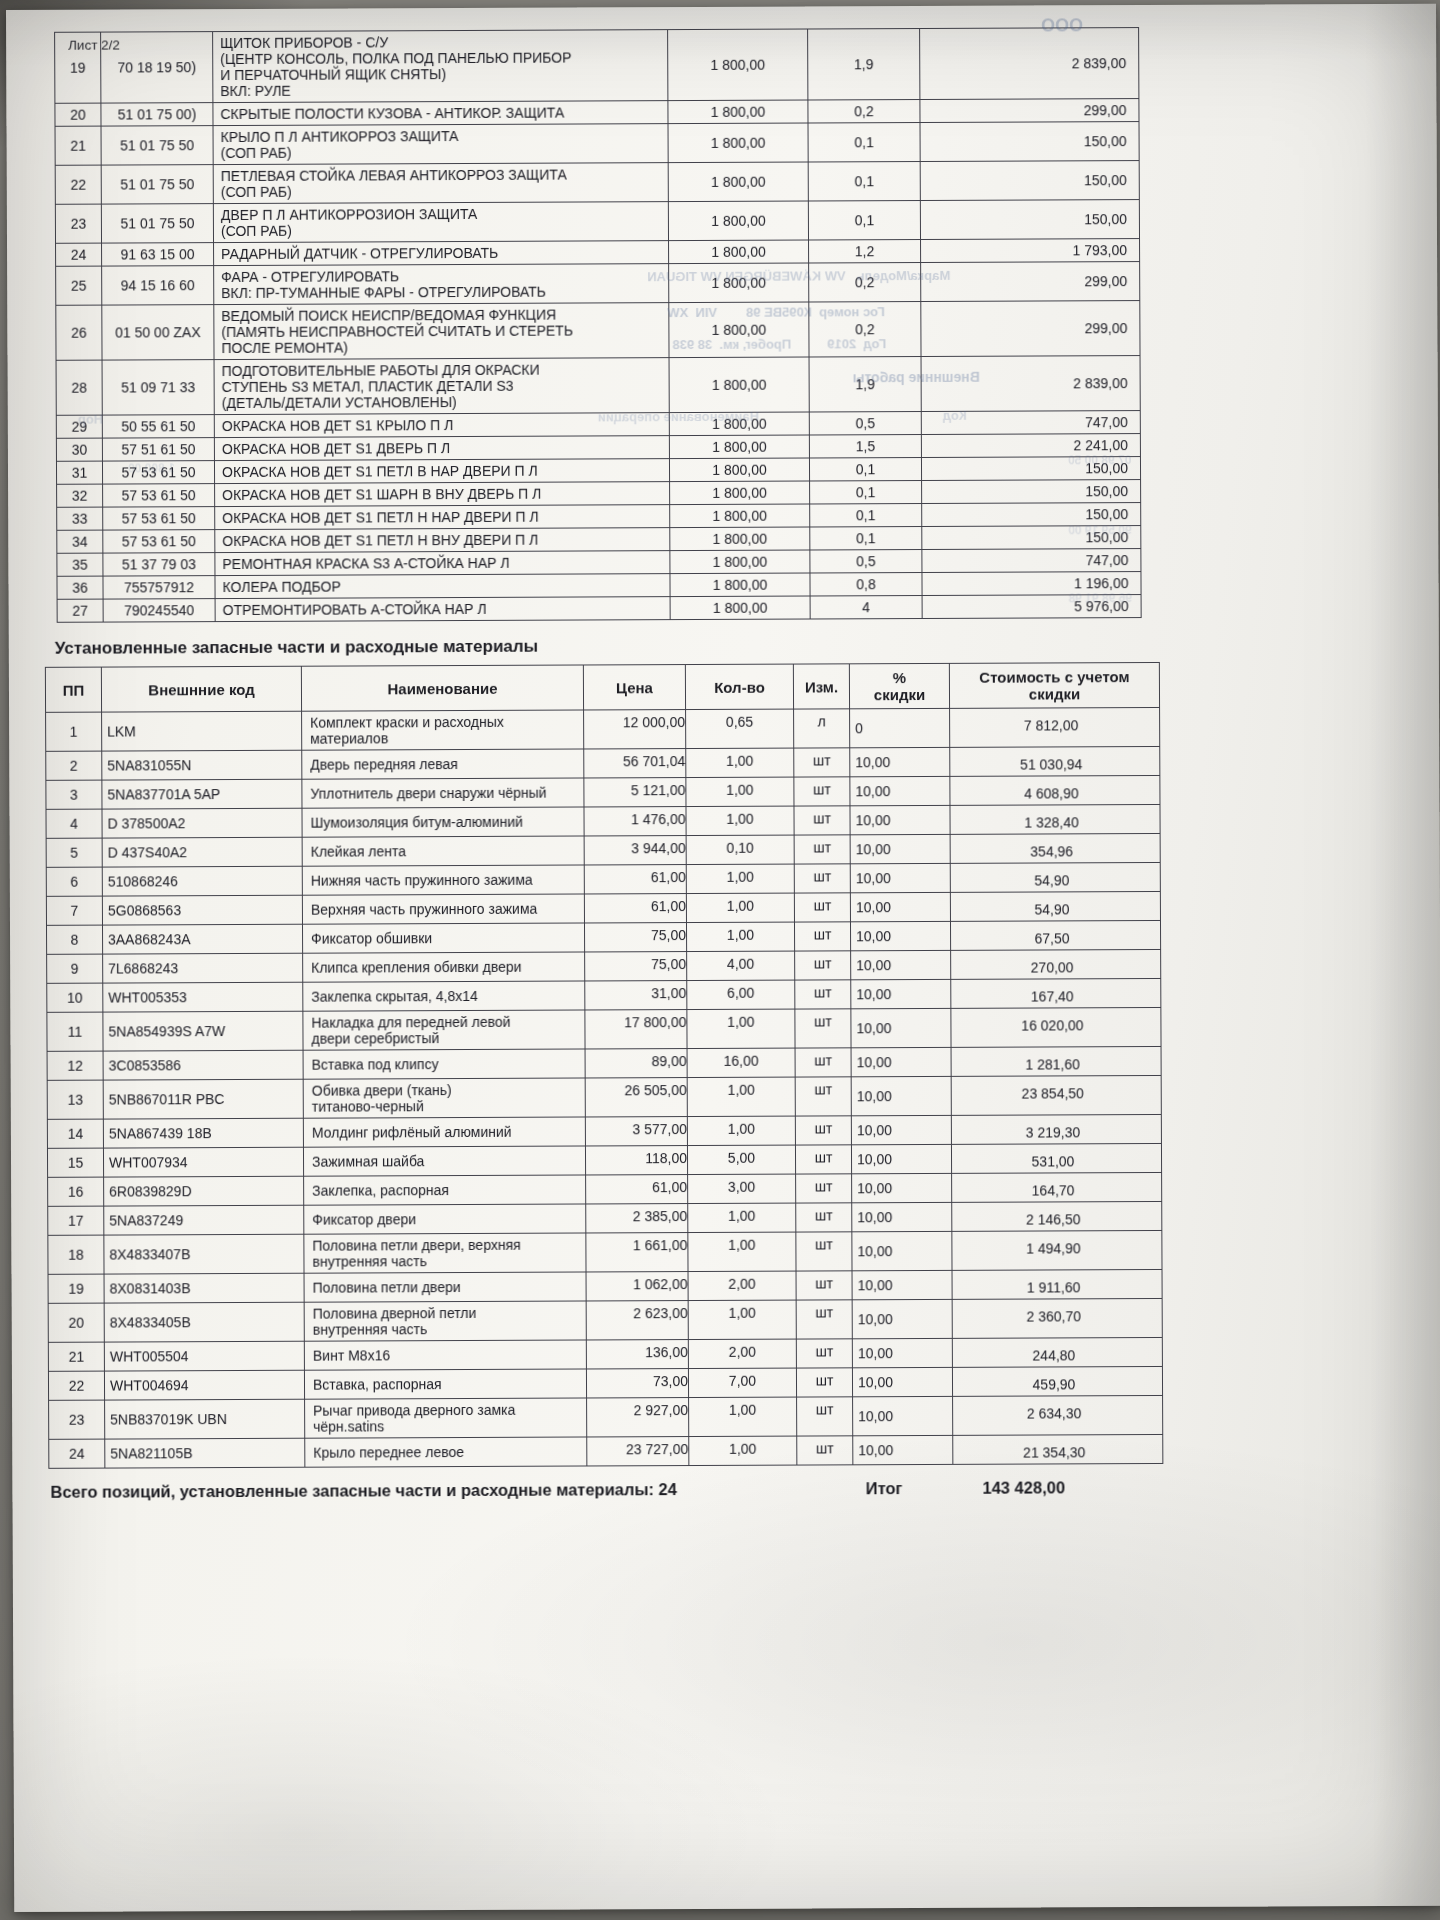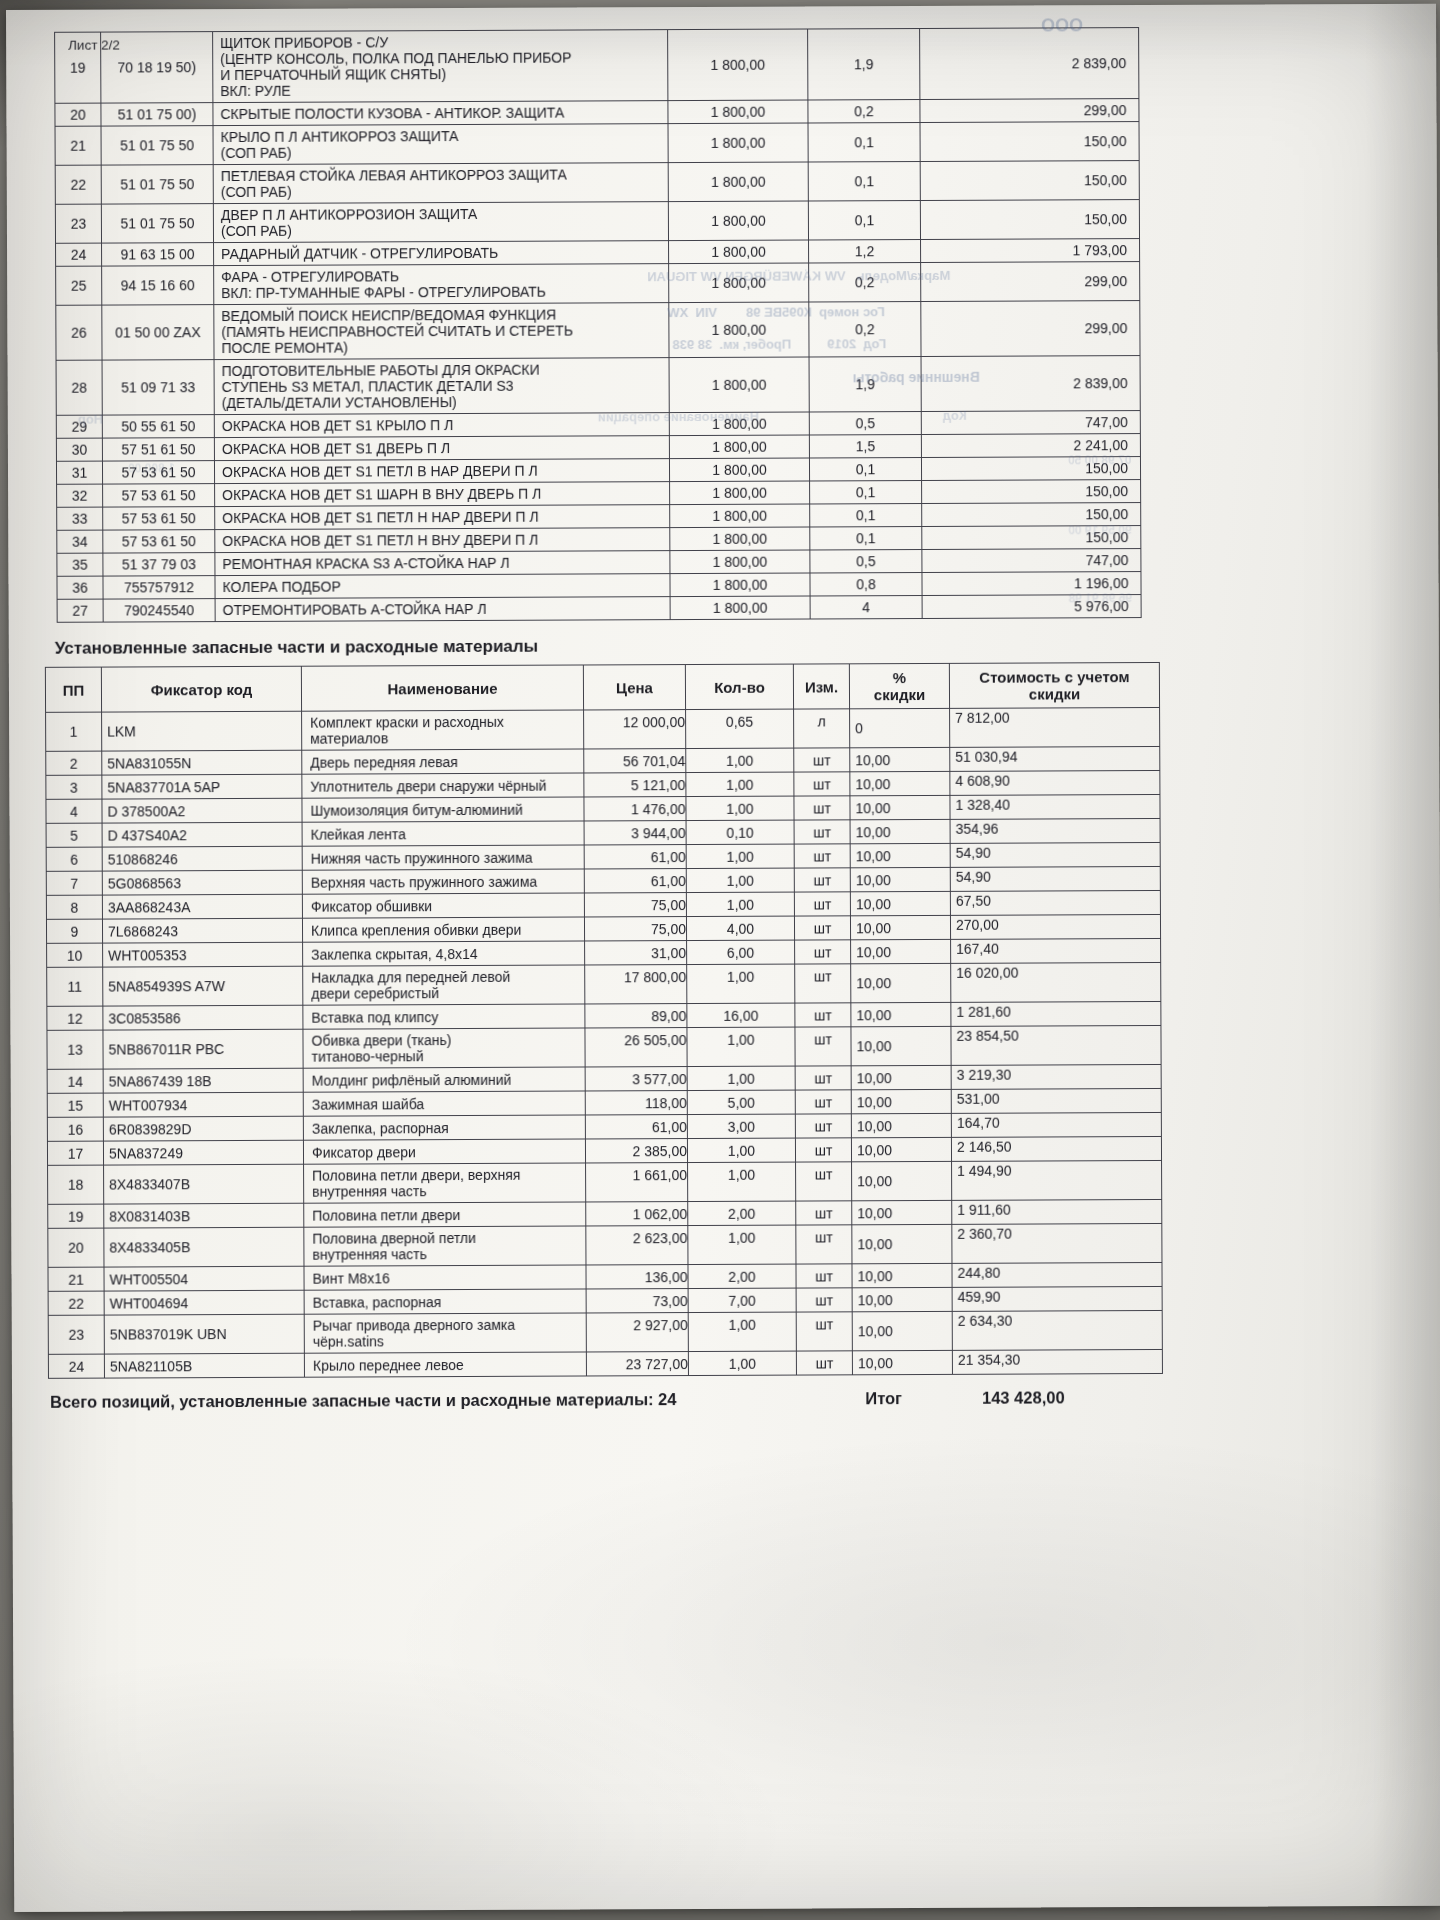--- a/index.html
+++ b/index.html
@@ -47,21 +47,21 @@
   .parts{margin-left:36px;width:1114px;}
   .parts th{font-size:15px;font-weight:bold;text-align:center;vertical-align:middle;
     padding:5px 3px;line-height:17px;white-space:pre-line;color:#1e1e24;}
   .parts td{font-size:14px;line-height:16px;padding:3px 5px;vertical-align:middle;color:#202028;}
   .parts .c-pp{text-align:center;}
   .parts .c-code{text-align:left;}
   .parts .c-name{text-align:left;white-space:pre-line;padding-left:8px;}
   .parts .c-price{text-align:right;padding-right:0;vertical-align:top;padding-top:4px;}
   .parts .c-qty{text-align:center;vertical-align:top;padding-top:4px;}
   .parts .c-unit{text-align:center;vertical-align:top;padding-top:4px;}
-  .parts .c-total{text-align:left;padding-right:12px;vertical-align:top;padding-top:1px;}
+  .parts .c-total{text-align:center;padding-right:12px;vertical-align:top;padding-top:9px;}
 
   .footer{margin:14px 0 0 38px;width:1112px;display:flex;align-items:baseline;
     font-size:16.5px;font-weight:bold;color:#1d1d23;}
   .f-total{flex:0 0 auto;}
   .f-spacer{flex:1 1 auto;}
   .f-itog{flex:0 0 auto;margin-right:80px;}
   .f-value{flex:0 0 auto;min-width:180px;text-align:left;}
 
   .bleed{position:absolute;transform:scaleX(-1);color:#47608f;font-weight:bold;
     white-space:pre;pointer-events:none;}
@@ -252,21 +252,21 @@
             <col style="width:282px">
           <col style="width:102px">
             <col style="width:108px">
             <col style="width:56px">
           <col style="width:100px">
             <col style="width:210px">
         </colgroup>
         <thead>
           <tr>
             <th>ПП</th>
-            <th>Фиксатор код</th>
+            <th>Внешнние код</th>
             <th>Наименование</th>
             <th>Цена</th>
             <th>Кол-во</th>
             <th>Изм.</th>
             <th>%
 скидки</th>
             <th>Стоимость с учетом
 скидки</th>
           </tr>
         </thead>

